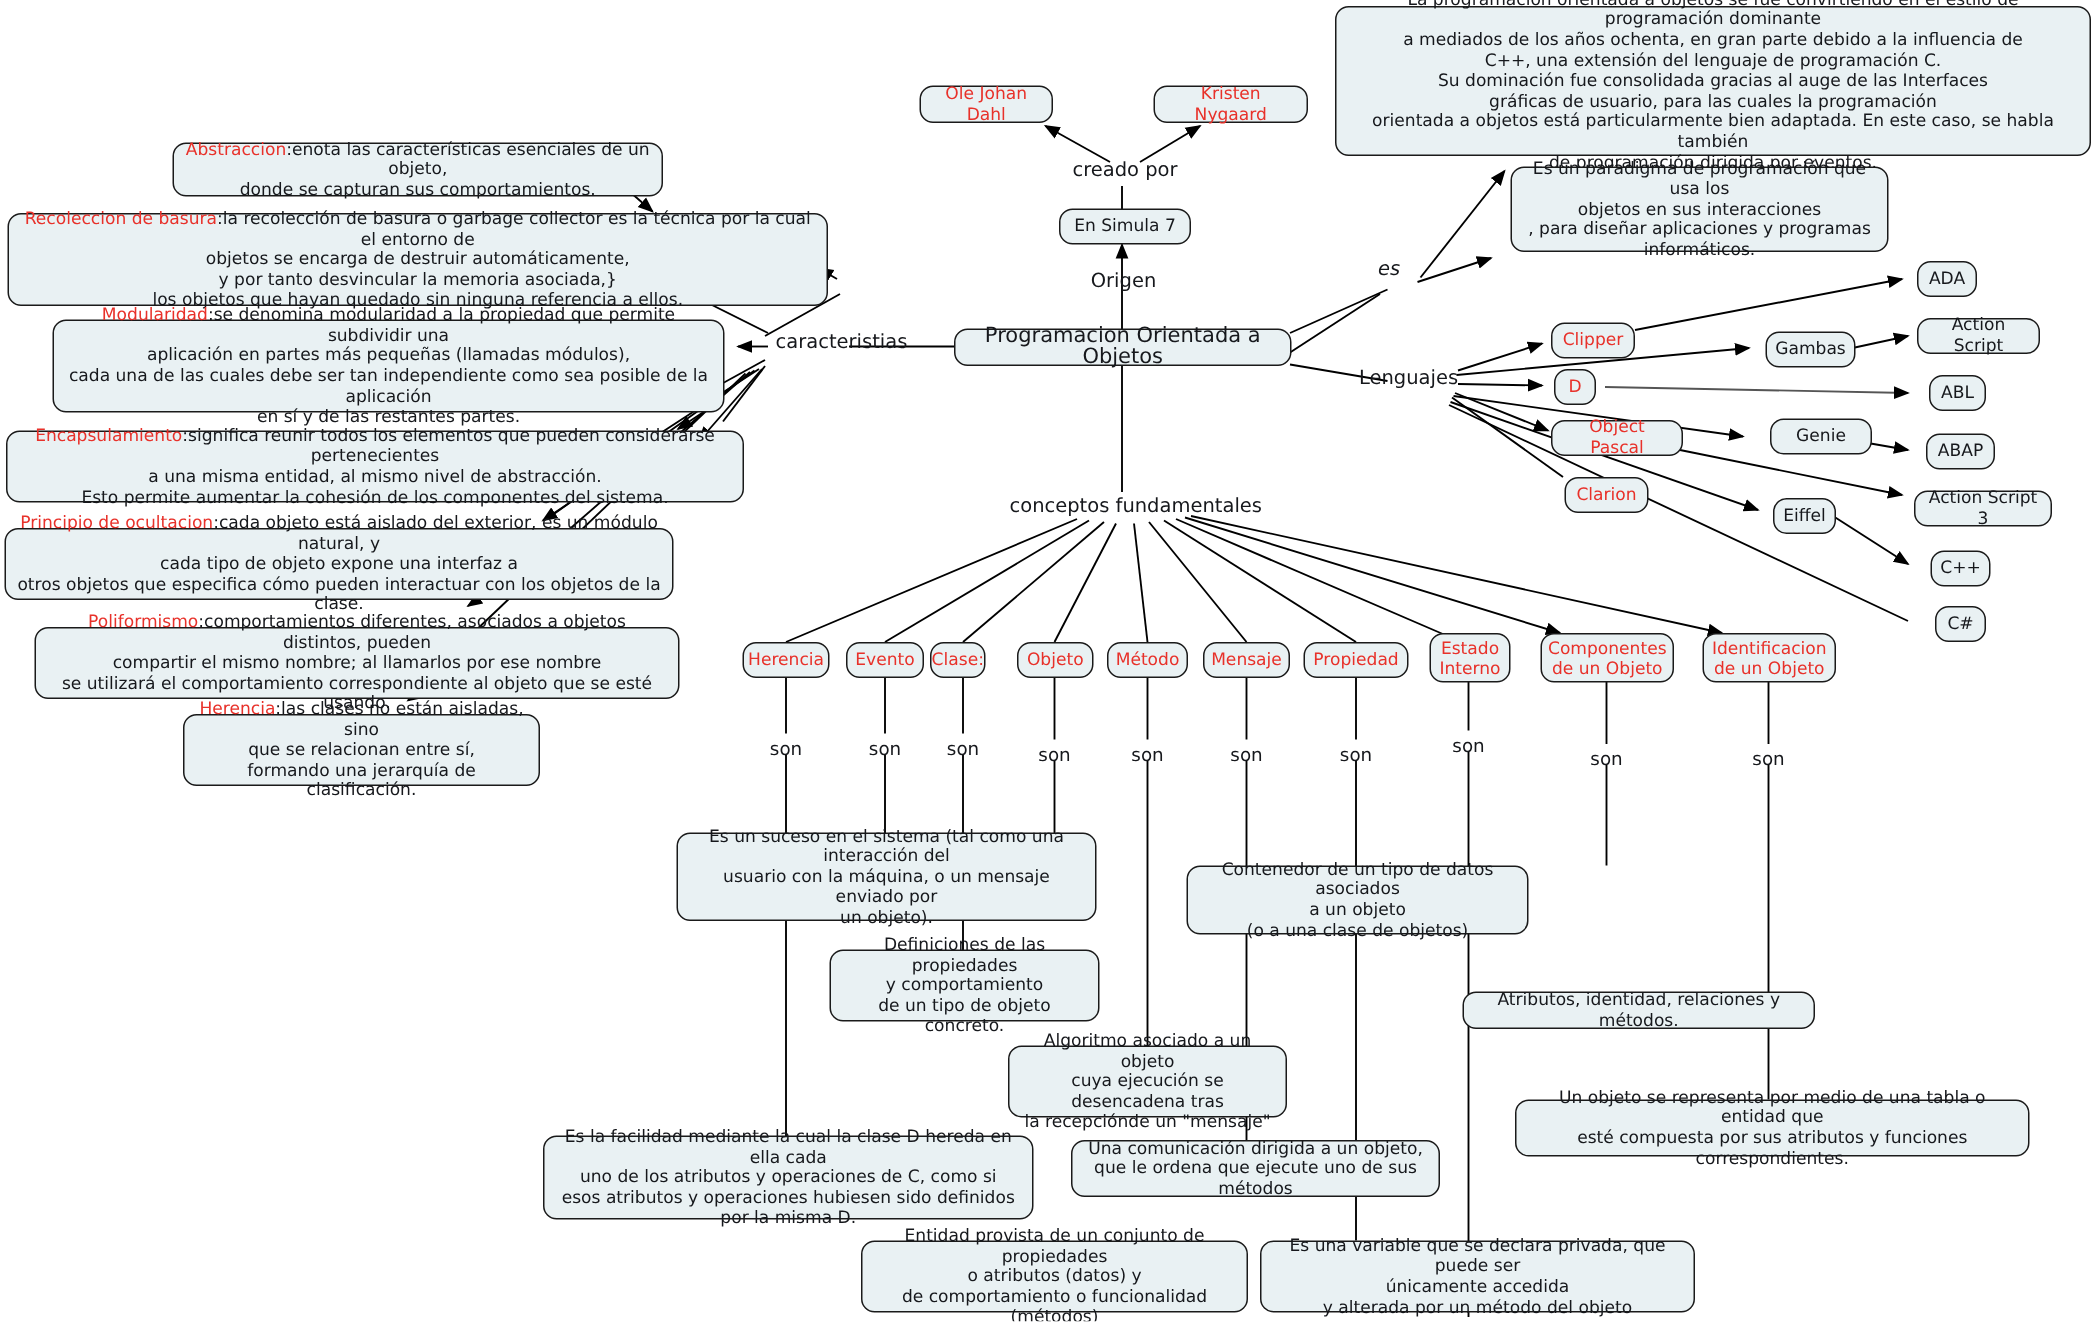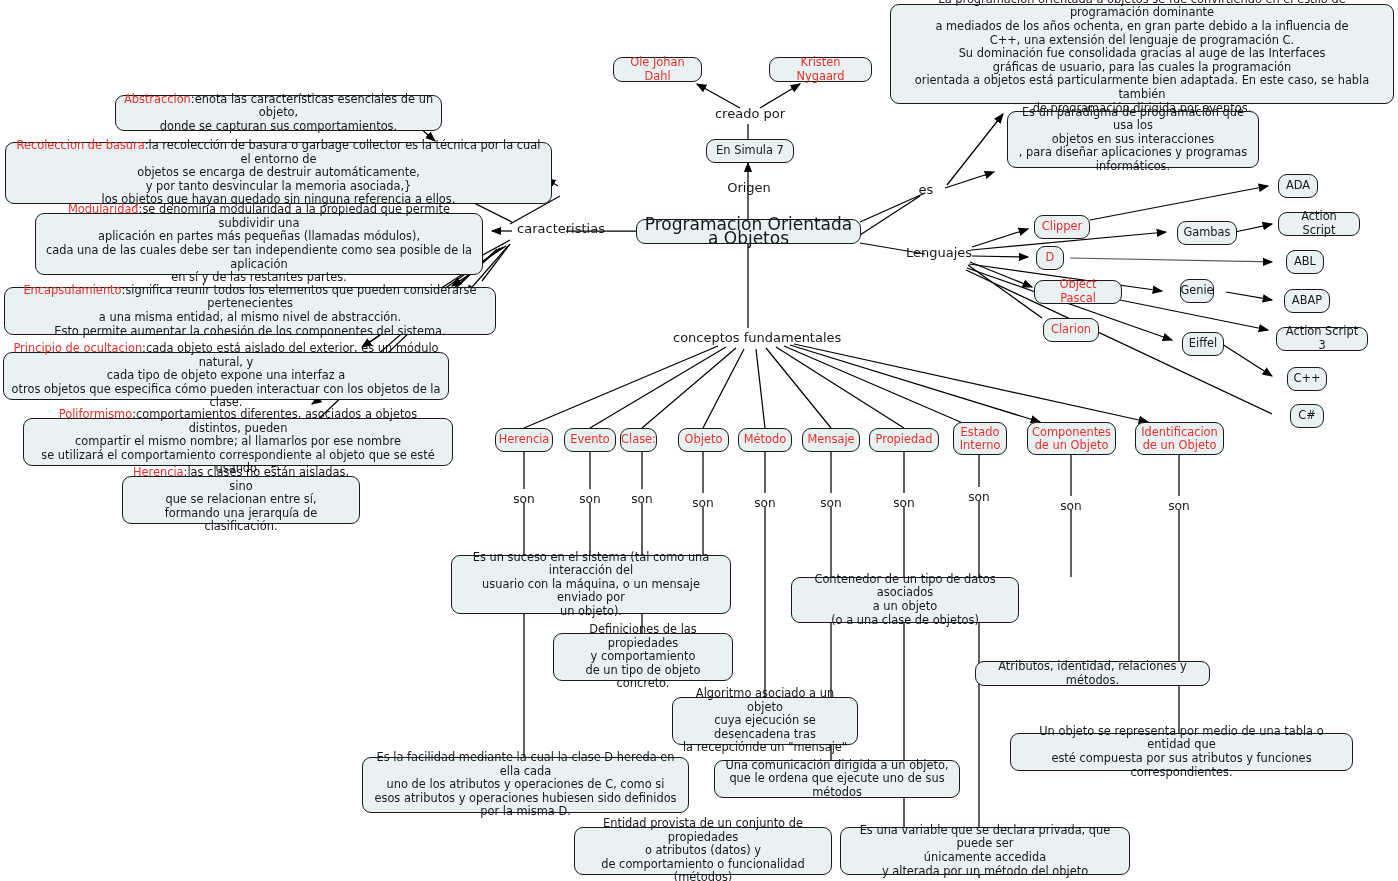--- a/index.html
+++ b/index.html
@@ -141,35 +141,35 @@
 
   <div class="node red" style="left:613px;top:57px;width:89px;height:25px;">Ole Johan Dahl</div>
   <div class="node red" style="left:769px;top:57px;width:103px;height:25px;">Kristen Nygaard</div>
 
   <div class="link big" style="left:707px;top:106px;width:86px;">creado por</div>
 
   <div class="node" style="left:706px;top:139px;width:88px;height:24px;">En Simula 7</div>
 
   <div class="link big" style="left:715px;top:180px;width:68px;">Origen</div>
 
-  <div class="node" style="left:636px;top:219px;width:225px;height:25px;font-size:17px;">Programacion Orientada a Objetos</div>
+  <div class="node" style="left:636px;top:219px;width:225px;height:25px;font-size:14px;">Programacion Orientada a Objetos</div>
 
   <div class="node" style="left:890px;top:4px;width:504px;height:100px;">La programación orientada a objetos se fue convirtiendo en el estilo de programación dominante
 a mediados de los años ochenta, en gran parte debido a la influencia de
 C++, una extensión del lenguaje de programación C.
 Su dominación fue consolidada gracias al auge de las Interfaces
 gráficas de usuario, para las cuales la programación
 orientada a objetos está particularmente bien adaptada. En este caso, se habla también
 de programación dirigida por eventos.</div>
   <div class="node" style="left:1007px;top:111px;width:252px;height:57px;">Es un paradigma de programación que usa los
 objetos en sus interacciones
 , para diseñar aplicaciones y programas
 informáticos.</div>
 
-  <div class="link big" style="left:906px;top:182px;width:40px;">es</div>
+  <div class="link big" style="left:906px;top:172px;width:40px;font-style:italic;">es</div>
 
   <div class="link big" style="left:511px;top:221px;width:100px;">caracteristias</div>
 
   <div class="node mixed" style="left:115px;top:95px;width:327px;height:36px;">
     <span><span class="kw">Abstraccion</span><span>:enota las características esenciales de un objeto,
 donde se capturan sus comportamientos.</span></span>
   </div>
 
   <div class="node mixed" style="left:5px;top:142px;width:547px;height:62px;">
     <span><span class="kw">Recoleccion de basura</span><span>:la recolección de basura o garbage collector es la técnica por la cual el entorno de
@@ -210,21 +210,21 @@
   </div>
 
   <div class="link big" style="left:903px;top:245px;width:72px;">Lenguajes</div>
 
   <div class="node red" style="left:1034px;top:215px;width:56px;height:24px;">Clipper</div>
   <div class="node red" style="left:1036px;top:246px;width:28px;height:24px;">D</div>
   <div class="node red" style="left:1034px;top:280px;width:88px;height:24px;">Object Pascal</div>
   <div class="node red" style="left:1043px;top:318px;width:56px;height:24px;">Clarion</div>
 
   <div class="node" style="left:1177px;top:221px;width:60px;height:24px;">Gambas</div>
-  <div class="node" style="left:1180px;top:279px;width:34px;height:24px;">Genie</div>
+  <div class="node" style="left:1180px;top:279px;width:68px;height:24px;">Genie</div>
   <div class="node" style="left:1182px;top:332px;width:42px;height:24px;">Eiffel</div>
 
   <div class="node" style="left:1278px;top:174px;width:40px;height:24px;">ADA</div>
   <div class="node" style="left:1278px;top:212px;width:82px;height:24px;">Action Script</div>
   <div class="node" style="left:1286px;top:250px;width:38px;height:24px;">ABL</div>
   <div class="node" style="left:1284px;top:289px;width:46px;height:24px;">ABAP</div>
   <div class="node" style="left:1276px;top:327px;width:92px;height:24px;">Action Script 3</div>
   <div class="node" style="left:1287px;top:367px;width:40px;height:24px;">C++</div>
   <div class="node" style="left:1290px;top:404px;width:34px;height:24px;">C#</div>
 

